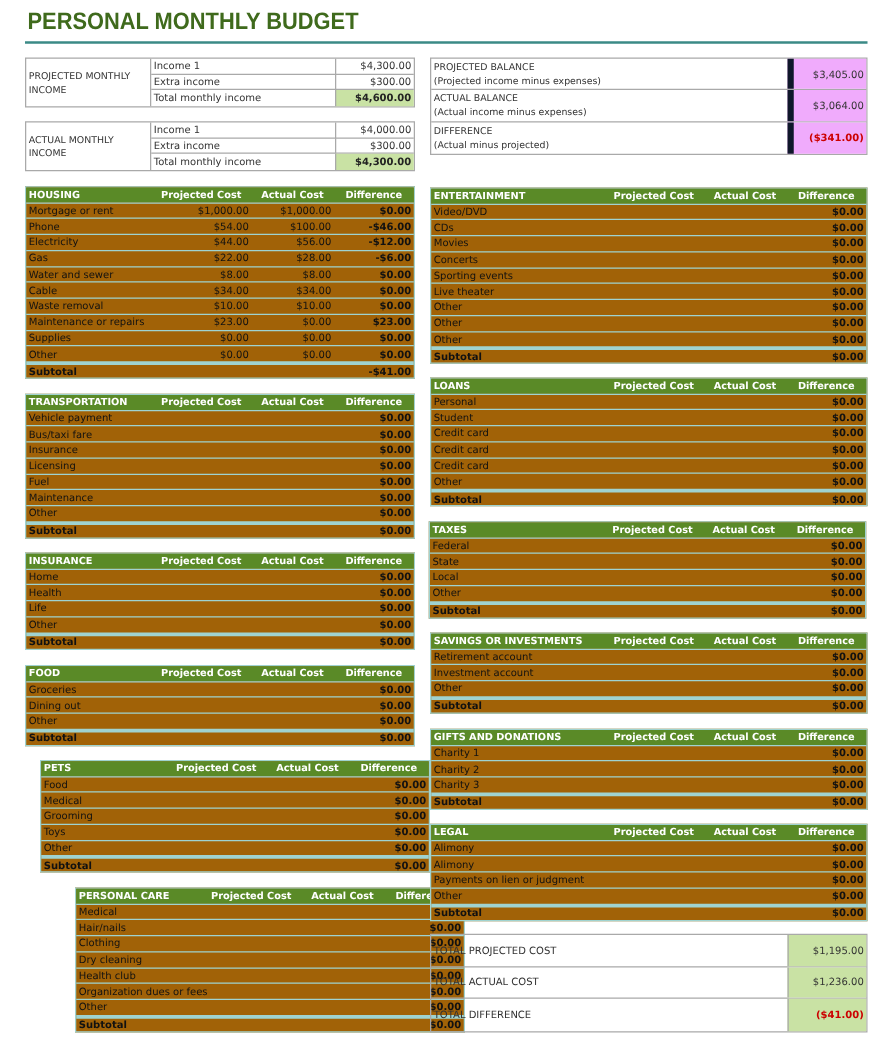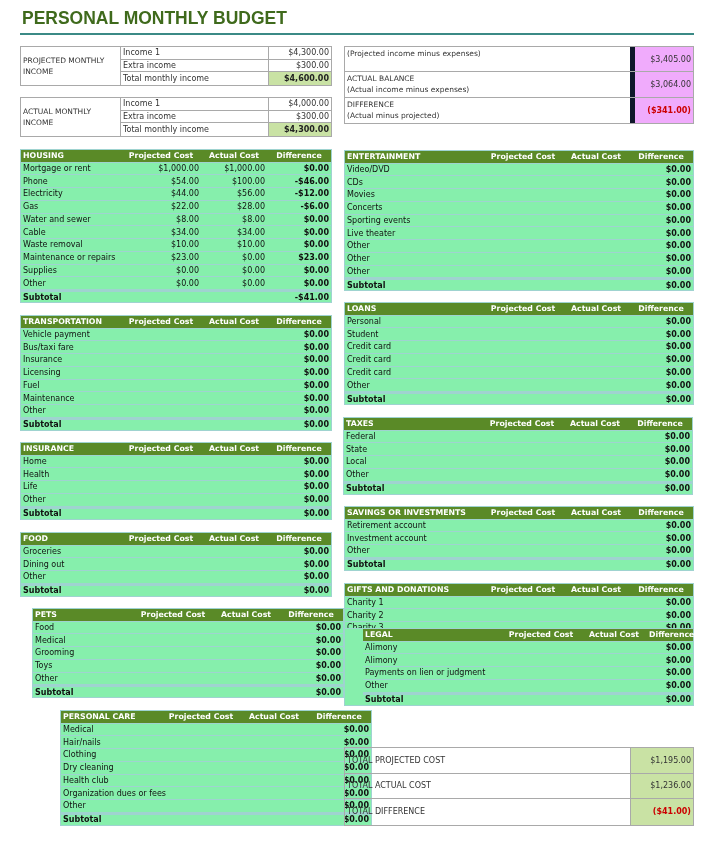--- a/index.html
+++ b/index.html
@@ -23,21 +23,21 @@
   .inc-cell.v { justify-content: flex-end; border-left: 1px solid #a9a9a9; }
   .inc-cell.last { border-bottom: none; }
   .inc-cell.total { background: #c9e2a4; font-weight: bold; color: #222; }
 
   .bal-row { display: grid; grid-template-columns: 1fr 63px; border-bottom: 1px solid #a9a9a9; height: 25.3px; }
   .bal-row:last-child { border-bottom: none; }
   .bal-lbl { padding: 1px 2px; font-size: 7.5px; line-height: 11px; color: #333; }
   .bal-val { background: #f0abfc; border-left: 5px solid #0f172a; display: flex; align-items: center; justify-content: flex-end; padding-right: 2px; font-size: 8px; color: #333; }
   .bal-val.neg { color: #cc0000; font-weight: bold; }
 
-  .sec { position: absolute; width: 312px; border: 1px solid #9fd3d0; font-size: 8px; background: #86efac; }
+  .sec { position: absolute; width: 312px; border: 1px solid #9fd3d0; font-size: 8px; background: #a16207; }
   .sec.right { width: 350px; }
   .sec-head { display: grid; background: #5a8a27; color: #fff; font-weight: bold; height: 11.5px; align-items: center; font-size: 7.8px; }
   .sec .sec-head, .sec .row { grid-template-columns: 100px 80px 66px 1fr; }
   .sec.right .sec-head, .sec.right .row { grid-template-columns: 138px 80px 66px 1fr; }
   .sec-head span { padding: 0 2px; white-space: nowrap; }
   .sec-head .c2 { text-align: center; }
   .sec-head .c3 { text-align: center; }
   .sec-head .c4 { text-align: center; }
   .row { display: grid; height: 12.75px; align-items: center; border-top: 1px solid #9fd3d0; }
   .row span { padding: 0 2px; white-space: nowrap; }
@@ -79,20 +79,21 @@
     <div class="inc-cell">Extra income</div>
     <div class="inc-cell v">$300.00</div>
     <div class="inc-cell last">Total monthly income</div>
     <div class="inc-cell v last total">$4,300.00</div>
   </div>
 </div>
 
 <div class="box" style="left:344px; top:46px; width:350px; height:78px;">
   <div class="bal-row">
     <div class="bal-lbl">
+        <div>PROJECTED BALANCE</div>
         <div>(Projected income minus expenses)</div>
       </div>
     <div class="bal-val">$3,405.00</div>
   </div>
   <div class="bal-row">
     <div class="bal-lbl">
         <div>ACTUAL BALANCE</div>
         <div>(Actual income minus expenses)</div>
       </div>
     <div class="bal-val">$3,064.00</div>
@@ -620,21 +621,21 @@
       <span class="num"></span>
       <span class="diff">$0.00</span>
     </div>
     <div class="row sub">
       <span>Subtotal</span>
       <span></span>
       <span></span>
       <span class="diff">$0.00</span>
     </div>
   </div>
-<div class="sec right" style="left:344px; top:628px;padding-left:18px;">
+<div class="sec right" style="left:344px; top:659px;">
     <div class="sec-head">
       <span>LEGAL</span>
       <span class="c2">Projected Cost</span>
       <span class="c3">Actual Cost</span>
       <span class="c4">Difference</span>
     </div>
     <div class="row">
       <span>Alimony</span>
       <span class="num"></span>
       <span class="num"></span>

